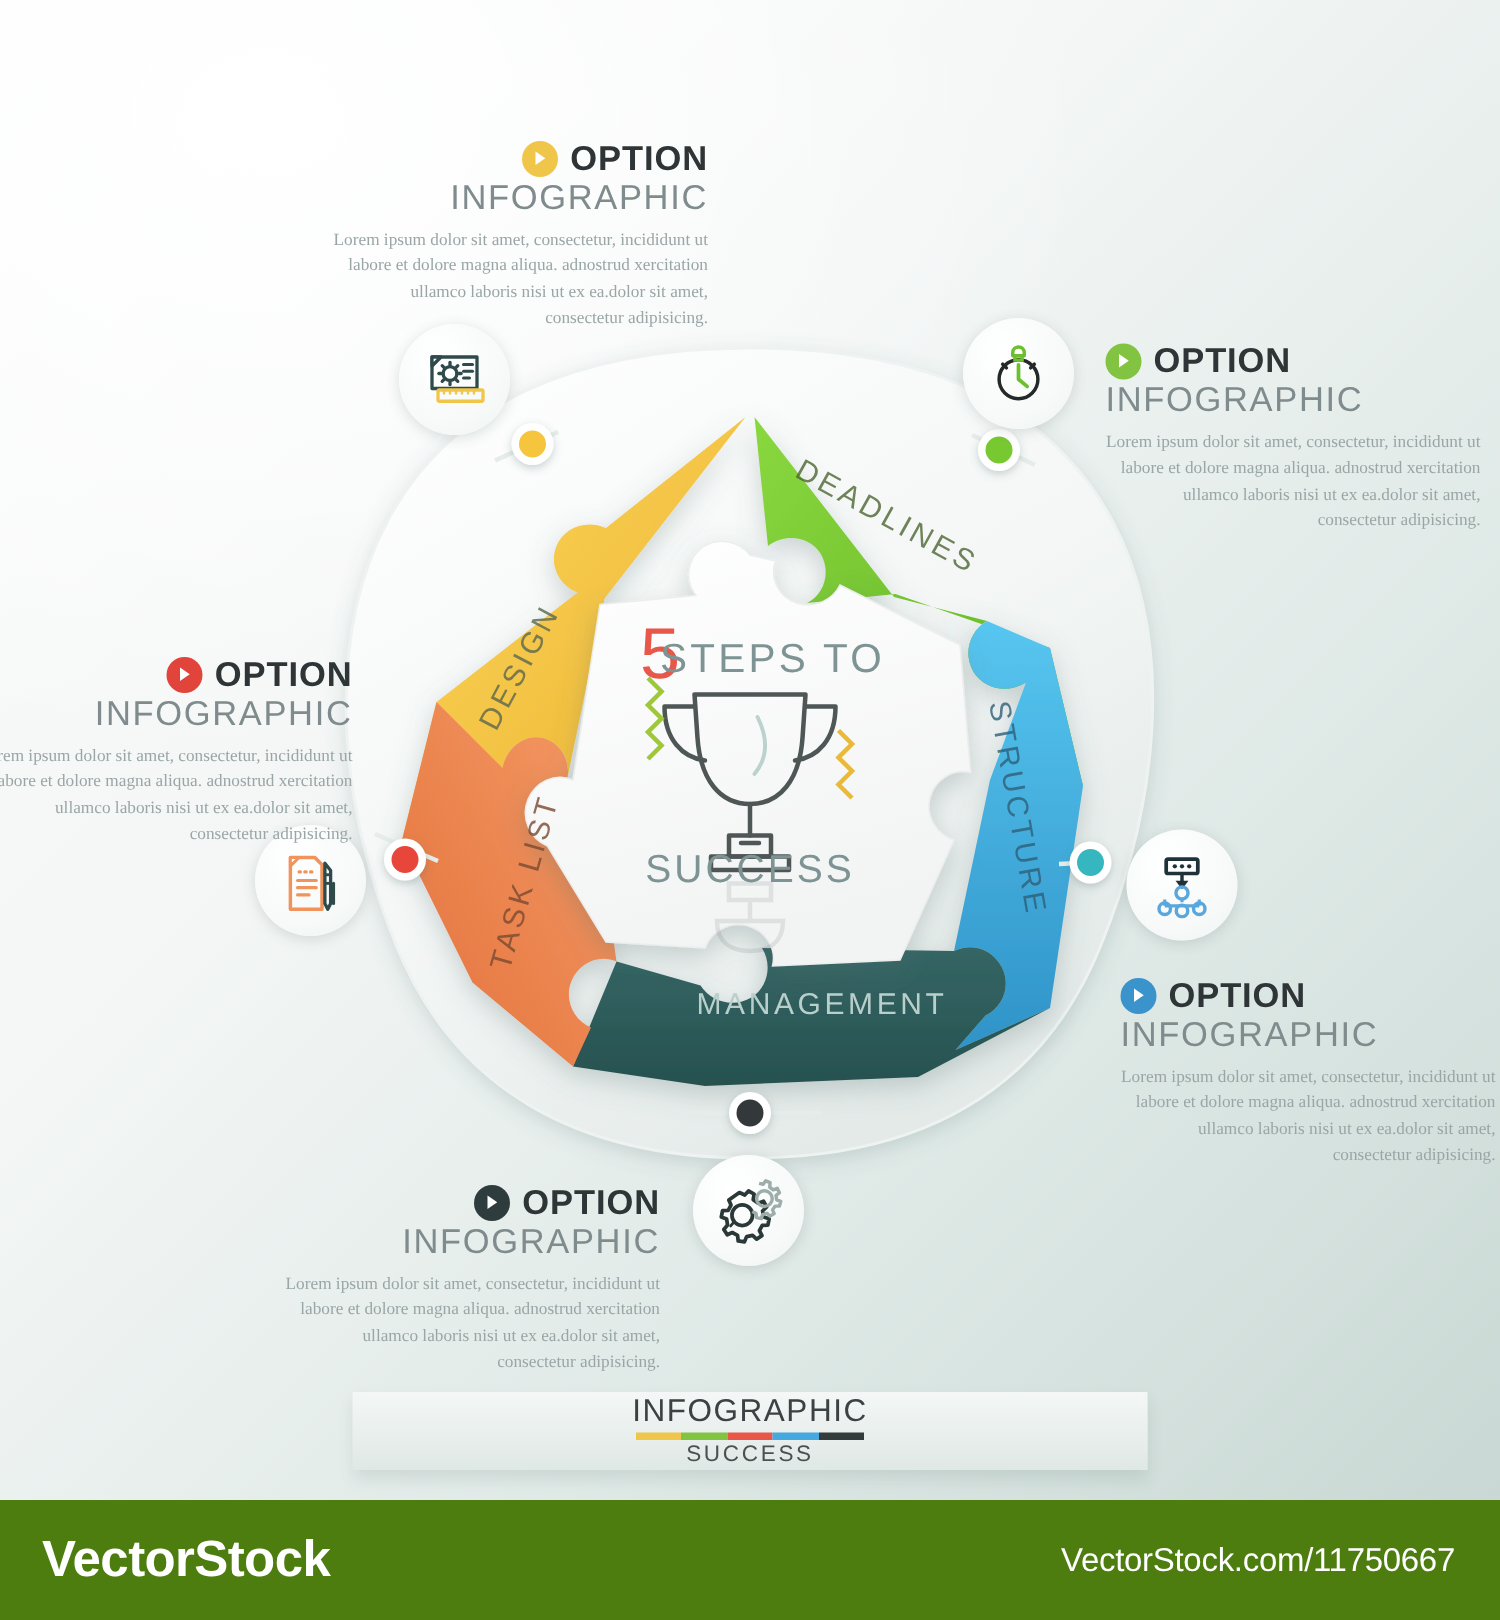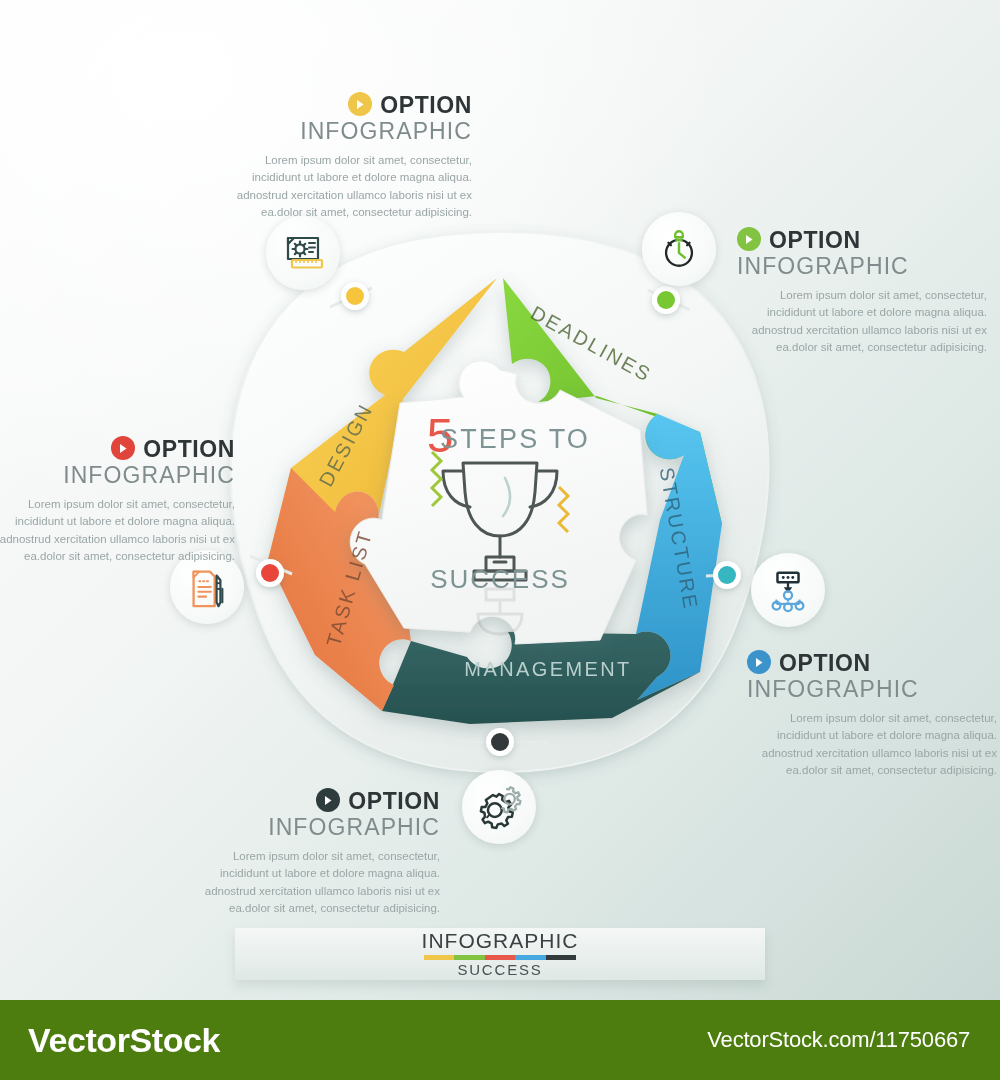--- a/index.html
+++ b/index.html
@@ -33,39 +33,39 @@
     color:#fff;font-size:22px;letter-spacing:-.2px;
     font-family:"Liberation Sans",sans-serif;
     margin-left:34px;
   }
 
   
   #wheel{position:absolute;left:0;top:0;width:1000px;height:1000px;}
 
   
   .opt{position:absolute;width:250px;}
-  .opt .hdr{display:flex;align-items:flex-start;gap:8px;white-space:nowrap;}
+  .opt .hdr{display:flex;align-items:center;gap:8px;white-space:nowrap;}
   .opt.right-al .hdr{justify-content:flex-end;}
   .opt.left-al  .hdr{justify-content:flex-start;}
   .arrow{
     width:24px;height:24px;border-radius:50%;
     display:flex;align-items:center;justify-content:center;flex:0 0 auto;
   }
   .arrow svg{display:block;}
   .t1{
     font-size:23px;font-weight:bold;color:#2f3536;letter-spacing:.6px;
     font-family:"Liberation Sans",sans-serif;
   }
   .t2{
     font-size:23px;color:#7f8b8c;letter-spacing:1.1px;margin-top:-1px;
     font-family:"Liberation Sans",sans-serif;font-weight:300;
   }
   .body{
     margin-top:7px;font-size:11.5px;line-height:1.52;color:#9aa6a6;
-    font-family:Liberation Sans, sans-serif;
+    font-family:Liberation Serif, serif;
     text-align:right;
   }
   .right-al{text-align:right;}
   .left-al{text-align:left;}
 
   
   .bubble{
     position:absolute;width:74px;height:74px;border-radius:50%;
     background:radial-gradient(circle at 36% 30%,#ffffff 0%,#f7faf9 60%,#eef3f1 100%);
     box-shadow:0 2px 9px rgba(60,80,78,.17);

